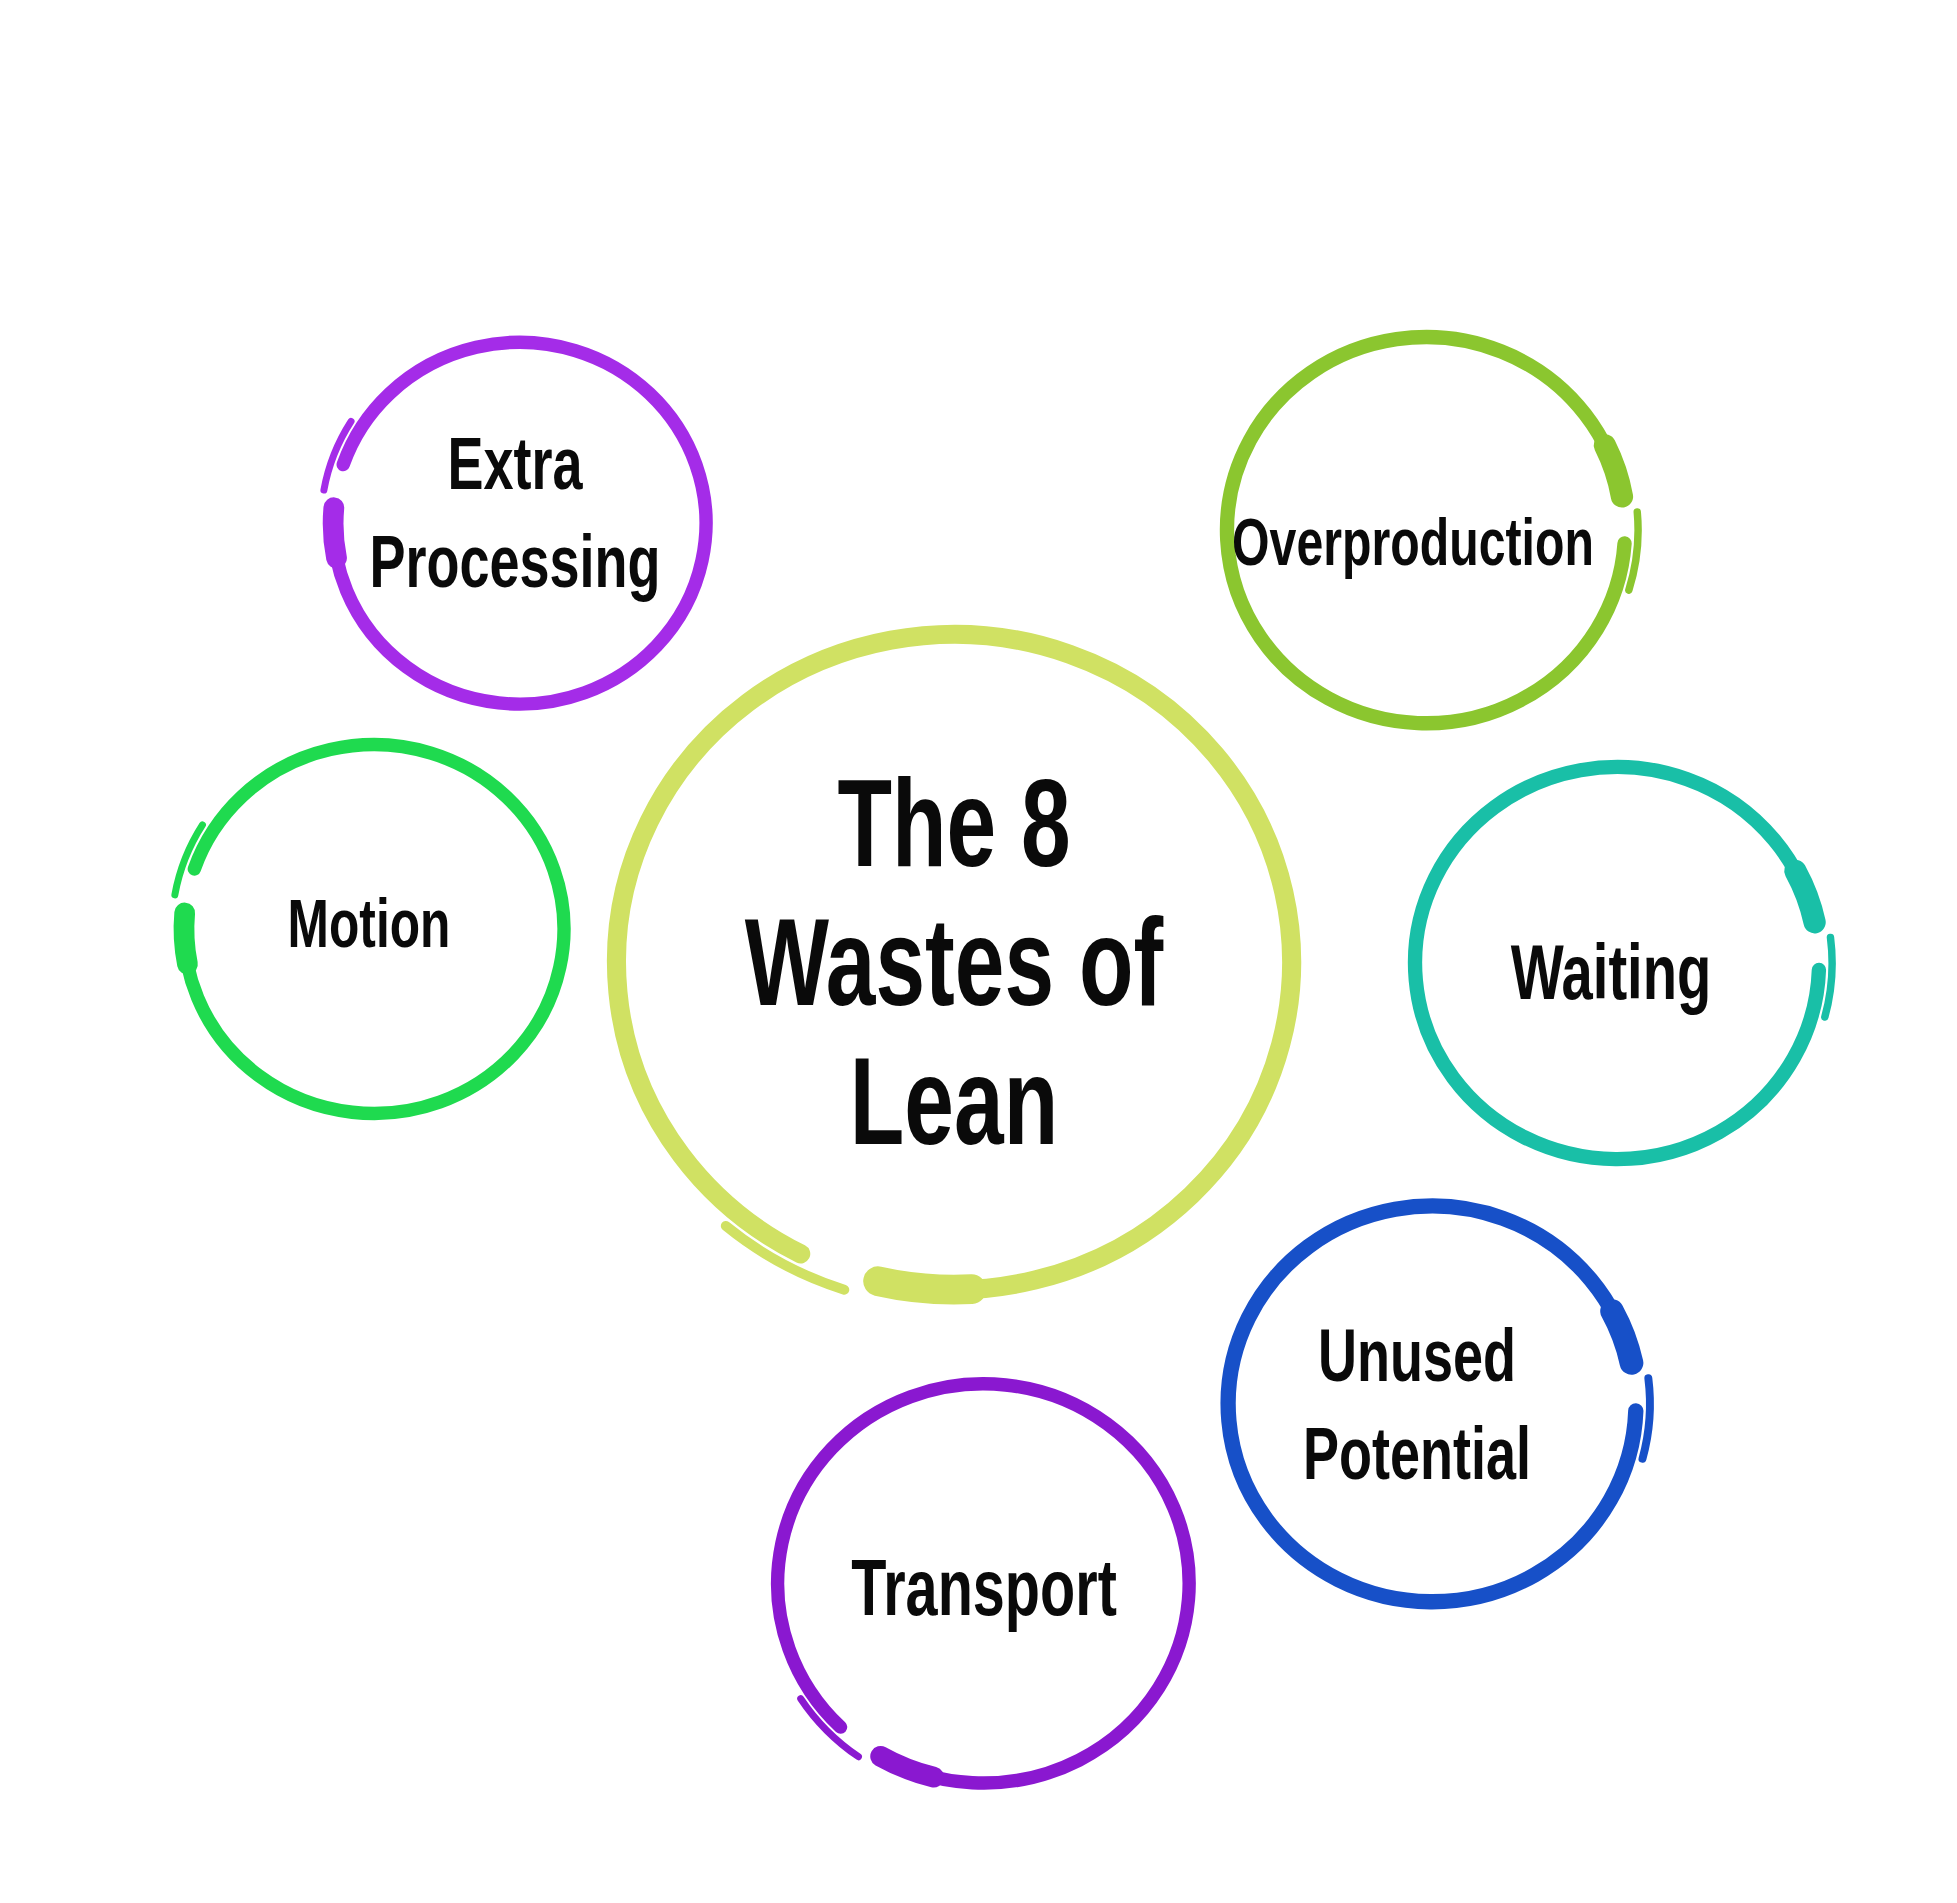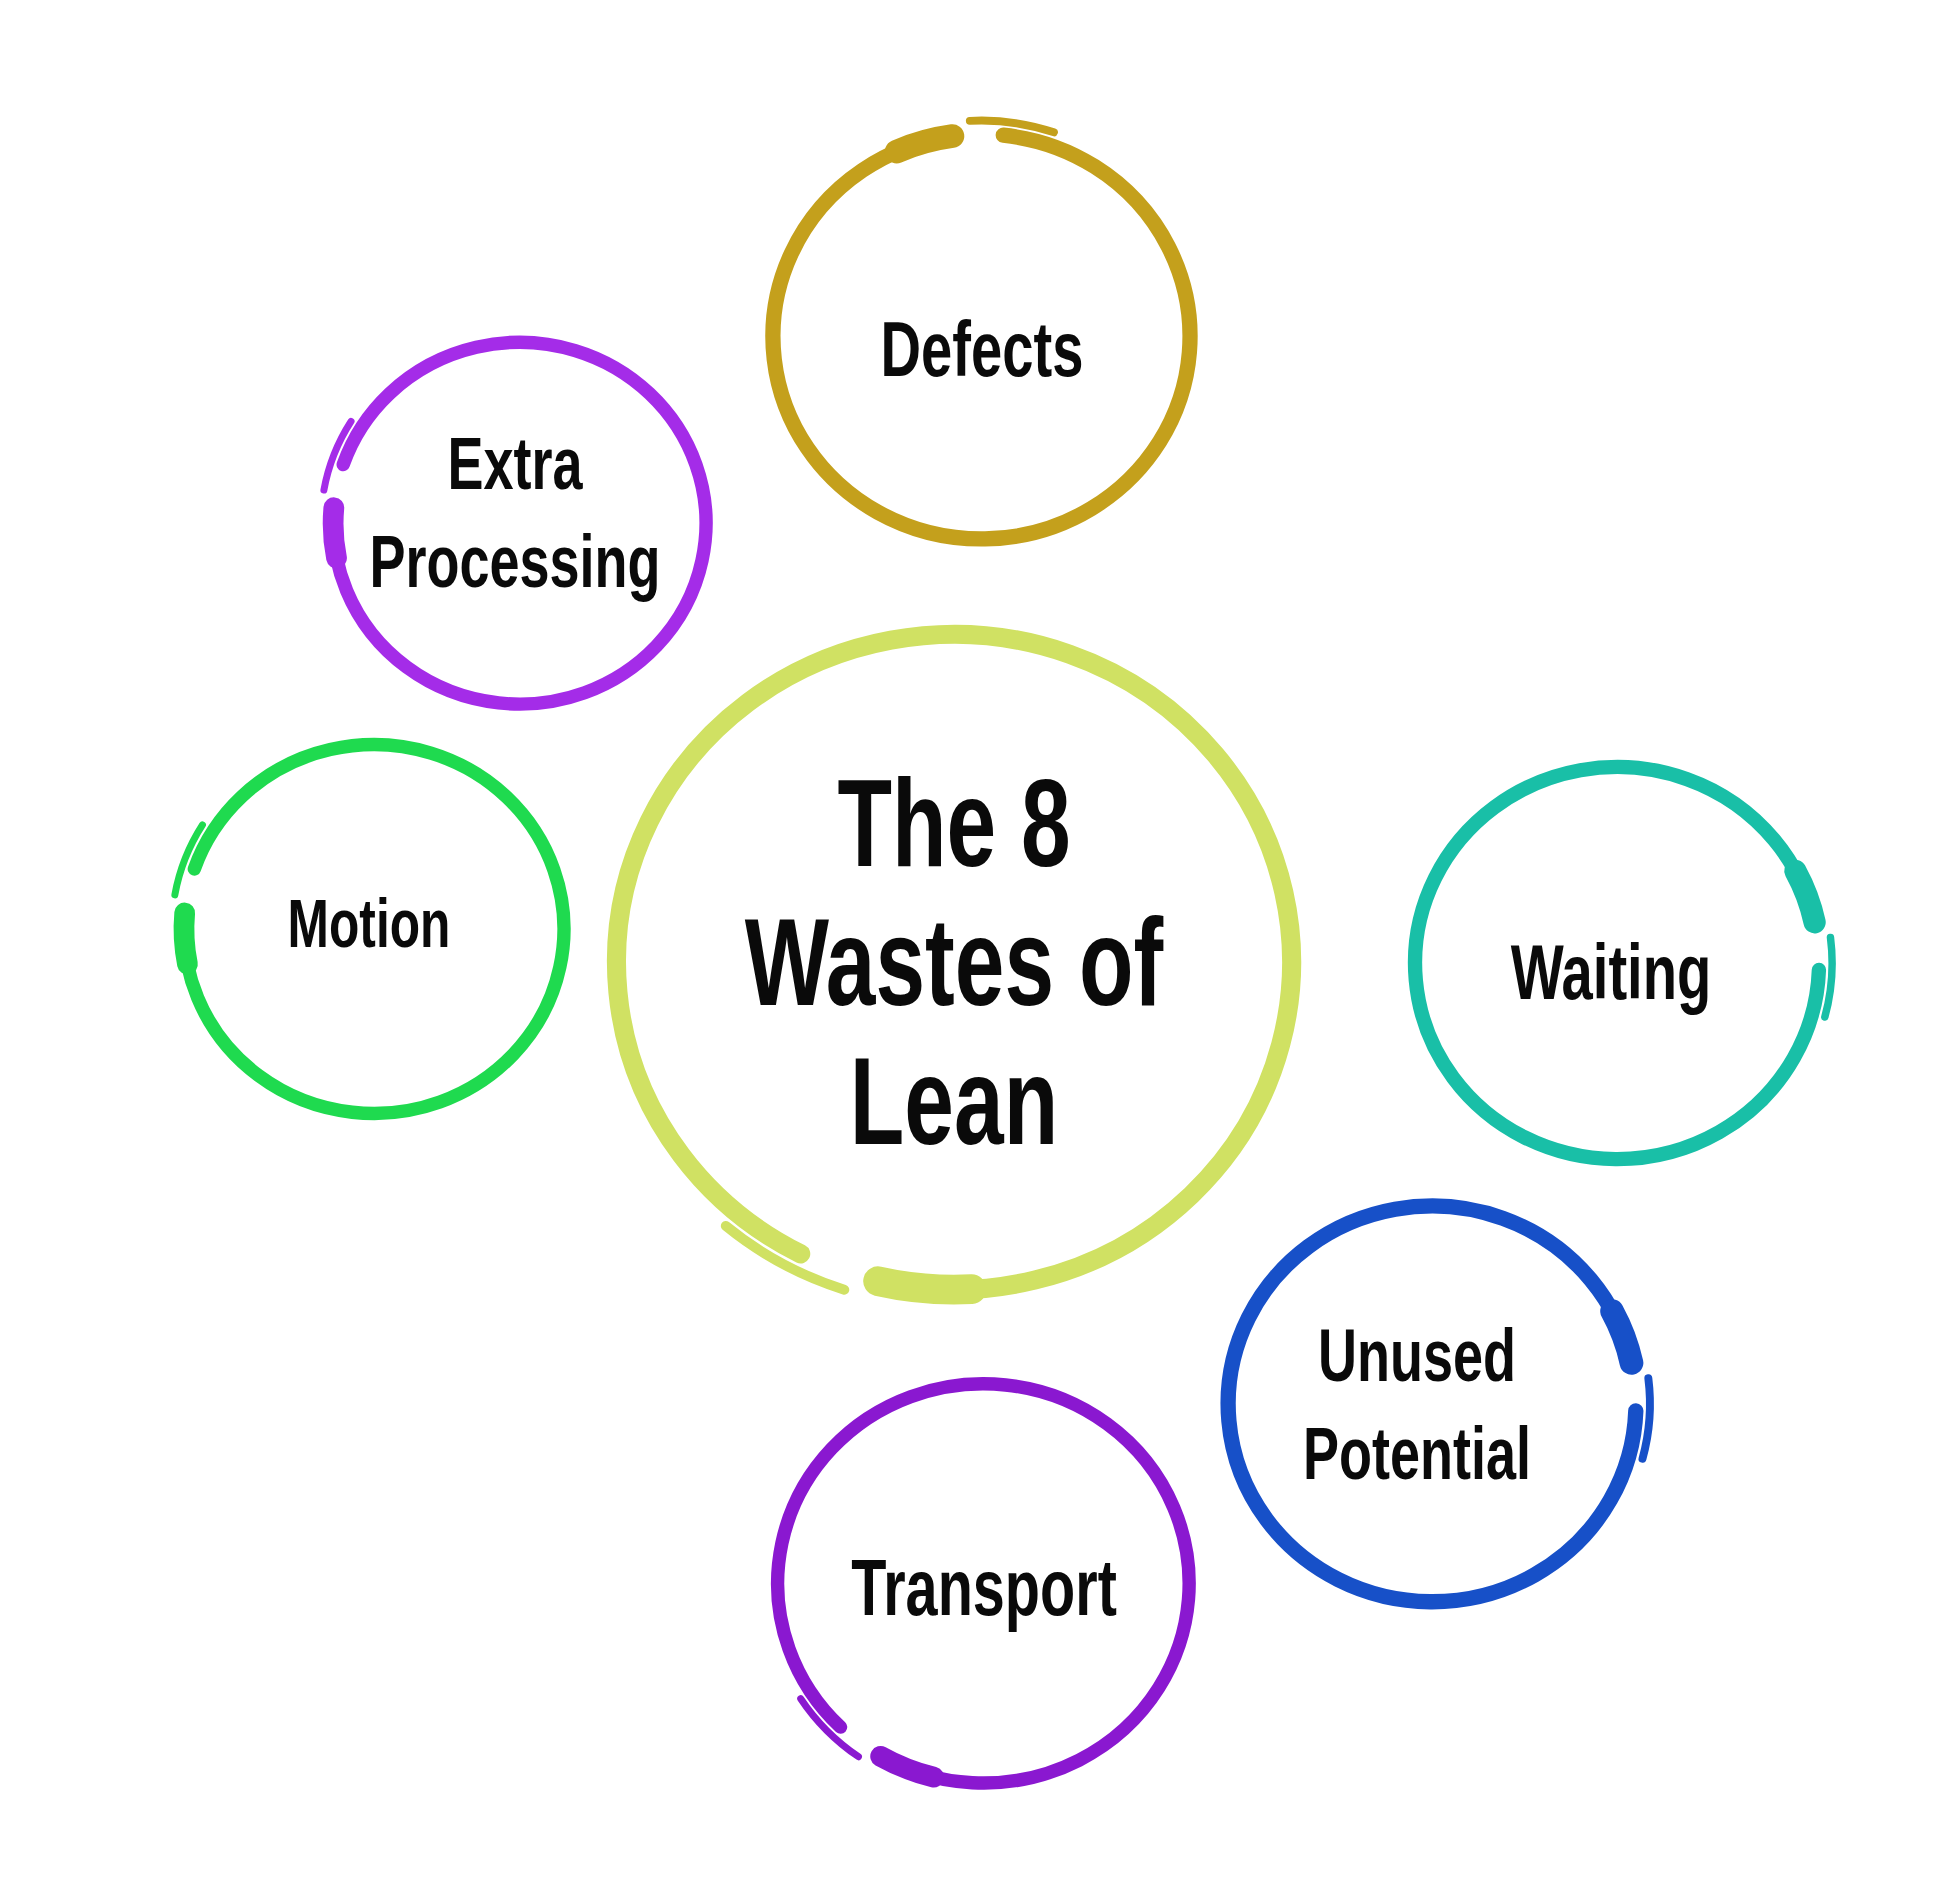--- a/index.html
+++ b/index.html
@@ -48,28 +48,28 @@
         <path d="M -160.4 305.4 A 353.2 342.8 0 1 1 -79.5 334.0" fill="none" stroke="#d0e163" stroke-width="20.0" stroke-linecap="round"></path>
         <path d="M 18.5 342.3 A 353.2 342.8 0 0 1 -79.5 334.0" fill="none" stroke="#d0e163" stroke-width="31.0" stroke-linecap="round"></path>
         <path d="M -114.8 342.9 A 371.5 360.5 0 0 1 -238.8 276.2" fill="none" stroke="#d0e163" stroke-width="10.4" stroke-linecap="round"></path>
       </svg>
       <div class="label" style="font-size: 124px; line-height: 1.12; margin-left: 0px; margin-top: 0px;">
         <span class="line">The 8</span>
         <span class="line">Wastes of</span>
         <span class="line">Lean</span>
       </div>
     </div>
-    <div class="node" style="left: 729px; top: 84px; width: 505px; height: 505px;">
-      <svg width="505" height="505" viewBox="-264.2 -264.2 528.4 528.4">
-        <path d="M 22.8 -210.6 A 218.2 211.8 0 1 1 -30.4 -209.7" fill="none" stroke="#c4a01c" stroke-width="16.0" stroke-linecap="round"></path>
-        <path d="M -88.8 -193.5 A 218.2 211.8 0 0 1 -30.4 -209.7" fill="none" stroke="#c4a01c" stroke-width="24.8" stroke-linecap="round"></path>
-        <path d="M -12.2 -225.6 A 232.8 226.0 0 0 1 75.8 -213.6" fill="none" stroke="#c4a01c" stroke-width="8.3" stroke-linecap="round"></path>
+    <div class="node" style="left: 1185px; top: 289px; width: 482px; height: 482px;">
+      <svg width="482" height="482" viewBox="-252 -252 504 504">
+        <path d="M 207.6 14.1 A 208.1 201.9 0 1 1 204.9 -35.1" fill="none" stroke="#8bc62f" stroke-width="15.0" stroke-linecap="round"></path>
+        <path d="M 187.0 -88.5 A 208.1 201.9 0 0 1 204.9 -35.1" fill="none" stroke="#8bc62f" stroke-width="23.3" stroke-linecap="round"></path>
+        <path d="M 220.9 -18.8 A 221.8 215.2 0 0 1 212.1 62.9" fill="none" stroke="#8bc62f" stroke-width="7.8" stroke-linecap="round"></path>
       </svg>
-      <div class="label" style="font-size: 78px; line-height: 1.3; margin-left: 0px; margin-top: 13.4px;">
-        <span class="line">Defects</span>
+      <div class="label" style="font-size: 67px; line-height: 1.3; margin-left: -13.4px; margin-top: 11.5px;">
+        <span class="line">Overproduction</span>
       </div>
     </div>
     <div class="node" style="left: 1373px; top: 719px; width: 488px; height: 488px;">
       <svg width="488" height="488" viewBox="-255 -255 510 510">
         <path d="M 211.0 7.2 A 211.1 204.9 0 1 1 206.5 -42.6" fill="none" stroke="#19bfa7" stroke-width="15.0" stroke-linecap="round"></path>
         <path d="M 186.4 -96.2 A 211.1 204.9 0 0 1 206.5 -42.6" fill="none" stroke="#19bfa7" stroke-width="23.3" stroke-linecap="round"></path>
         <path d="M 223.1 -26.6 A 224.8 218.2 0 0 1 217.2 56.5" fill="none" stroke="#19bfa7" stroke-width="7.8" stroke-linecap="round"></path>
       </svg>
       <div class="label" style="font-size: 78px; line-height: 1.3; margin-left: -5.7px; margin-top: 9.6px;">
         <span class="line">Waiting</span>

